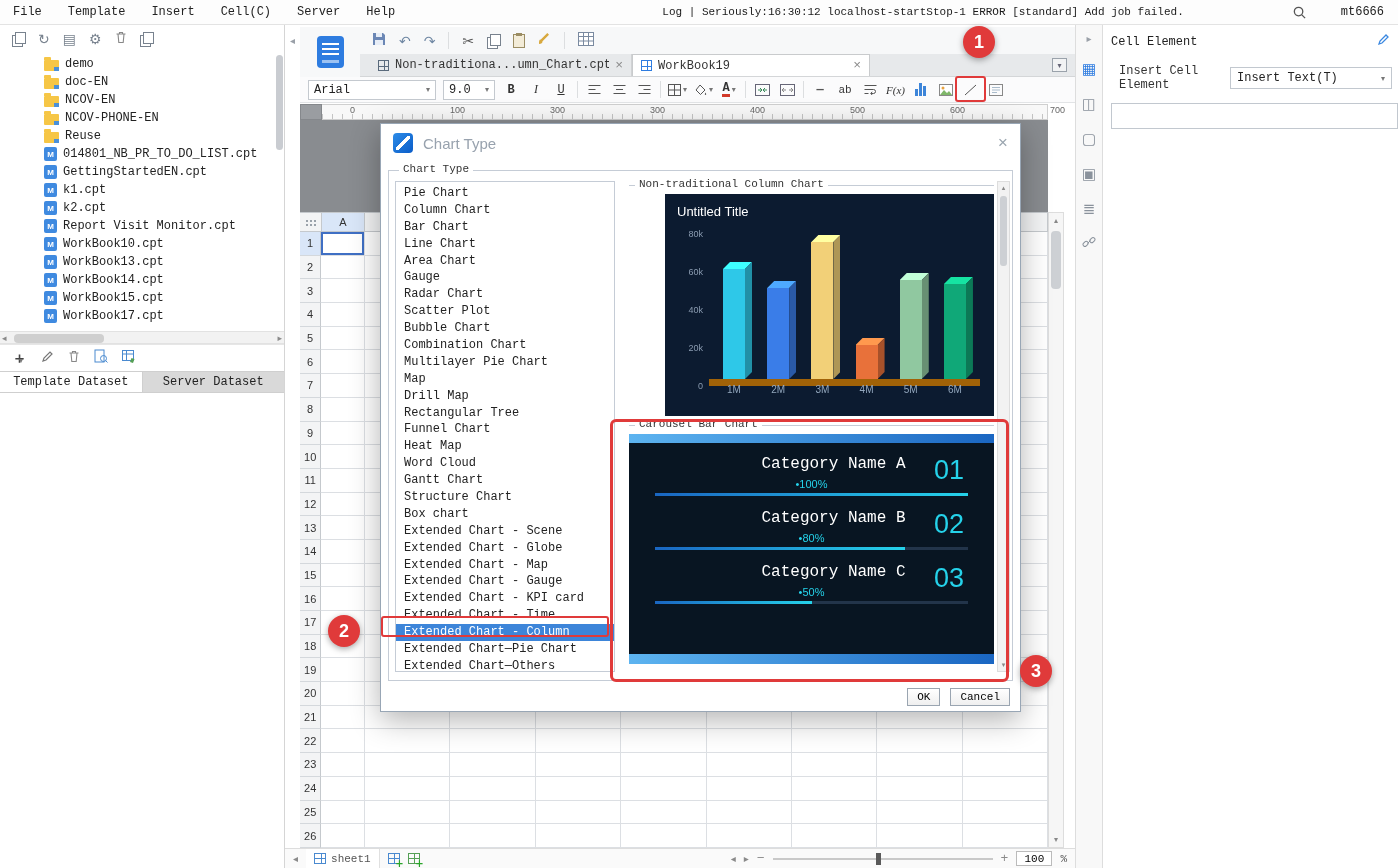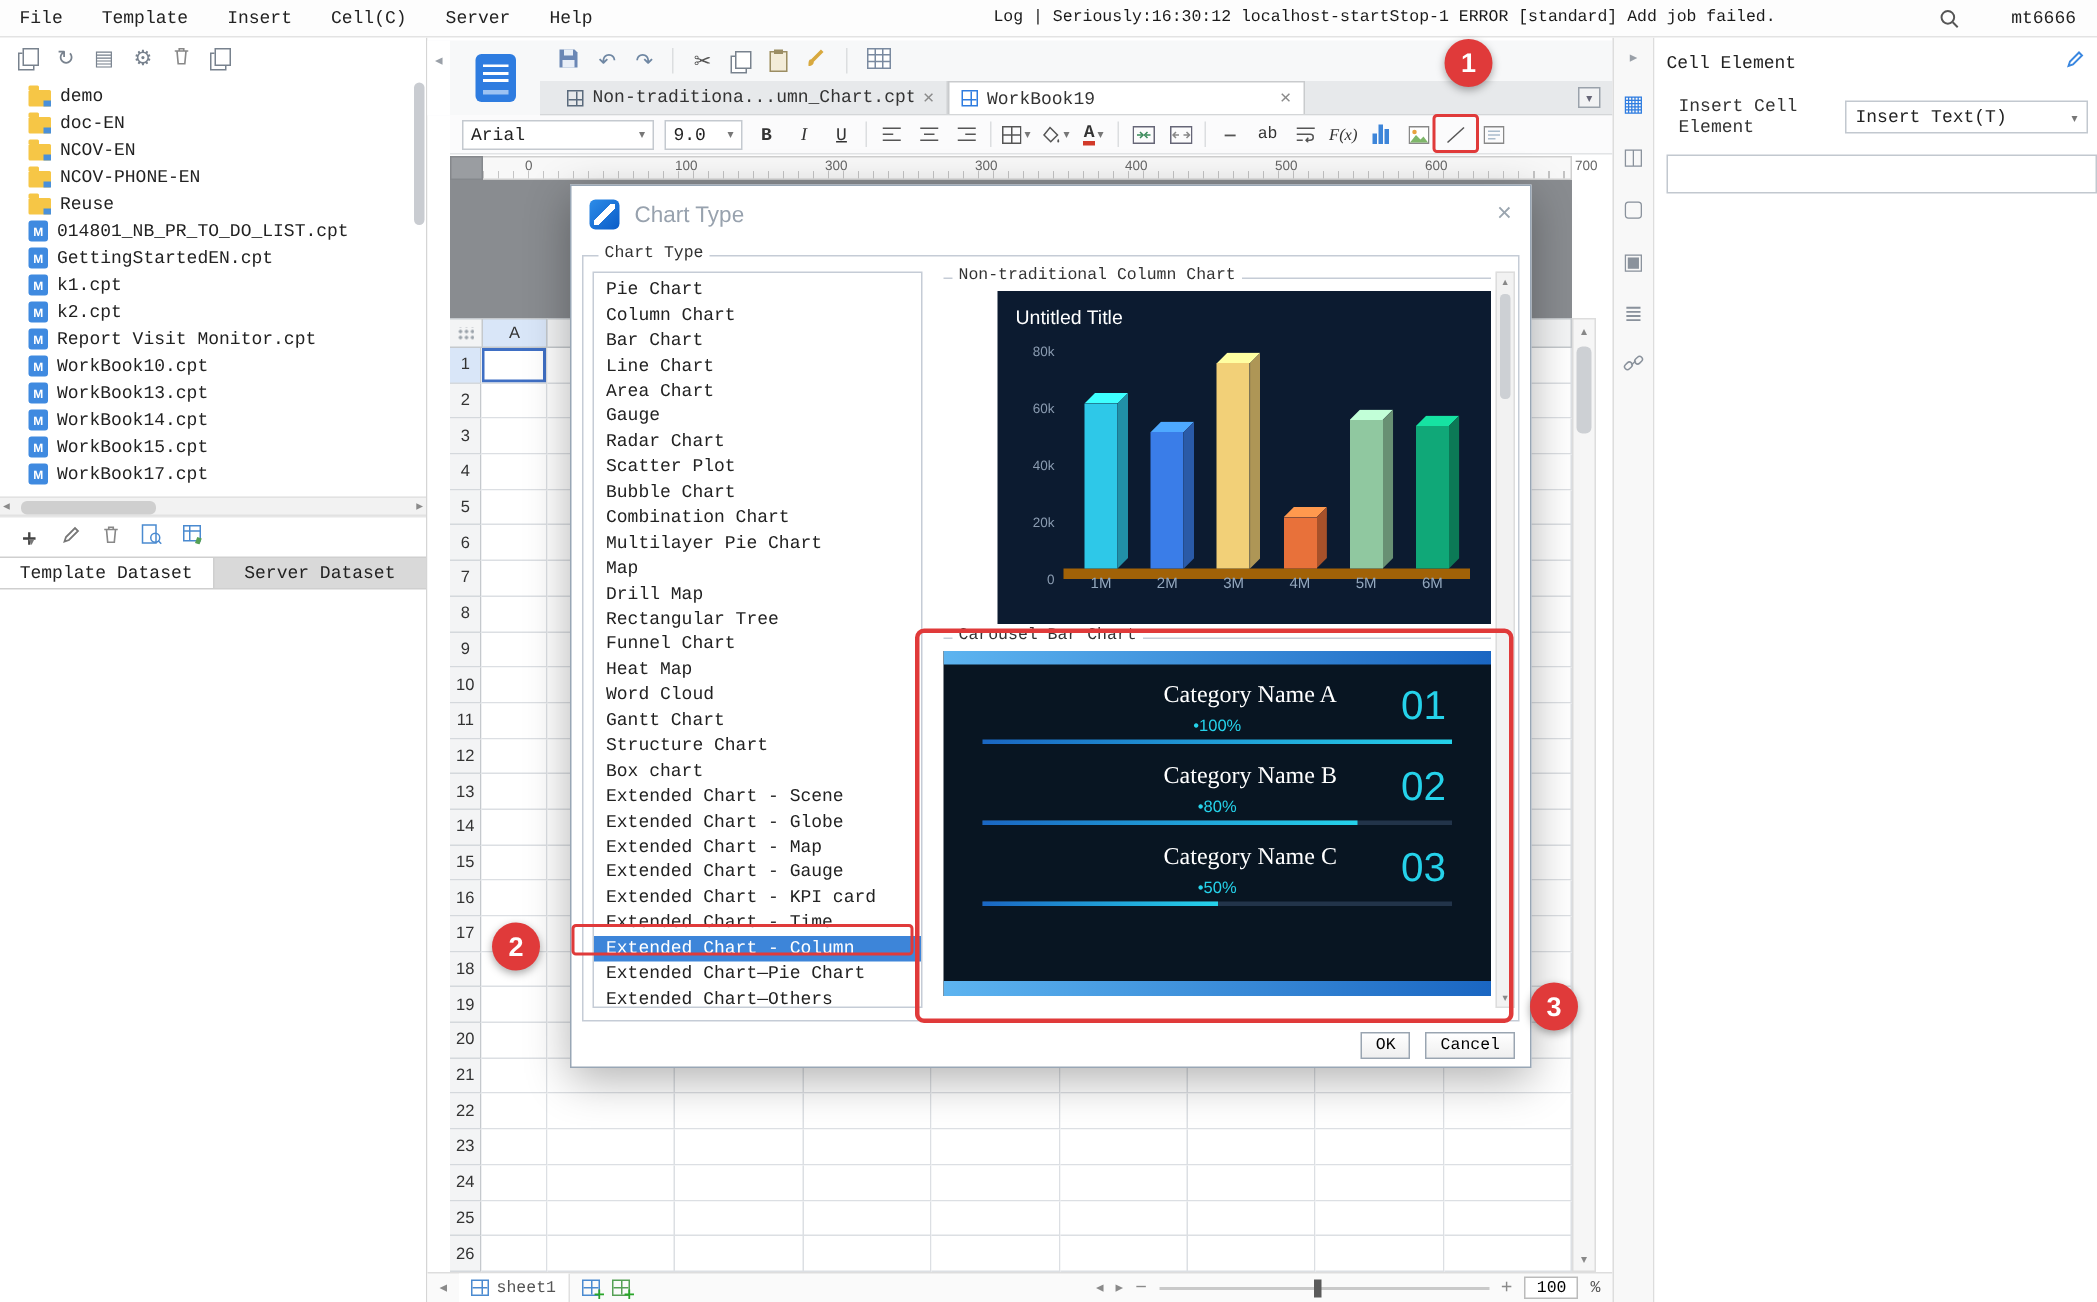--- a/index.html
+++ b/index.html
@@ -16,21 +16,21 @@
 .search-btn{margin-right:34px;display:flex;align-items:center;}
 .user-badge{font-size:12px;}
 
 
 .left-panel{position:absolute;top:25px;left:0;width:285px;height:843px;background:#fff;border-right:1px solid #d5d5d5;}
 .lp-toolbar{height:28px;display:flex;align-items:center;gap:13px;padding:0 12px;color:#777;}
 .lp-toolbar .g{font-size:14px;color:#78828e;}
 .i-copy{width:13px;height:14px;position:relative;display:inline-block;}
 .i-copy::before,.i-copy::after{content:"";position:absolute;width:9px;height:10px;border:1px solid #78828e;background:#fff;}
 .i-copy::before{left:0;top:3px}.i-copy::after{left:3px;top:0}
-.tree{height:278px;overflow:hidden;position:relative;padding-top:2px;}
+.tree{height:278px;overflow:hidden;position:relative;padding-top:2px;margin-left:25px;}
 .tree-row{height:18px;display:flex;align-items:center;gap:6px;padding-left:19px;white-space:nowrap;}
 .tree-label{font-size:12px;color:#222;}
 .icon-folder{width:15px;height:11px;background:#f6c646;border-radius:1px;position:relative;flex:0 0 auto;margin-top:2px;}
 .icon-folder::before{content:"";position:absolute;top:-3px;left:0;width:7px;height:3px;background:#f6c646;border-radius:1px 1px 0 0;}
 .icon-folder::after{content:"";position:absolute;bottom:0;right:0;width:5px;height:4px;background:#4a90d9;}
 .icon-cpt{width:13px;height:14px;background:#3f8ae0;border-radius:2px;color:#fff;font-size:8px;font-weight:bold;display:flex;align-items:center;justify-content:center;flex:0 0 auto;font-family:"Liberation Sans",sans-serif;}
 .icon-cpt::after{content:"M";}
 .tree-vscroll{position:absolute;right:1px;top:30px;width:7px;height:276px;}
 .tree-vscroll .thumb{position:absolute;top:0;left:0;width:7px;height:95px;background:#c9ccd1;border-radius:4px;}
 .tree-hscroll{height:13px;background:#f2f2f2;border-top:1px solid #e2e2e2;border-bottom:1px solid #e2e2e2;display:flex;align-items:center;color:#8a8a8a;font-size:9px;position:relative;}
@@ -173,21 +173,21 @@
 .barwrap{position:relative;display:flex;align-items:flex-end;}
 .bar3d{position:relative;width:22px;background:var(--c);}
 .bar3d .btop{position:absolute;left:0;top:-7px;width:calc(100% + 7px);height:7px;background:var(--c);filter:brightness(1.35);clip-path:polygon(0 100%,calc(100% - 7px) 100%,100% 0,7px 0);}
 .bar3d .bside{position:absolute;left:100%;top:-7px;width:7px;height:calc(100% + 7px);background:var(--c);filter:brightness(.72);clip-path:polygon(0 7px,100% 0,100% calc(100% - 7px),0 100%);}
 .xlab{position:absolute;top:100%;margin-top:5px;left:50%;transform:translateX(-50%);color:#93a7bd;font-size:10px;font-family:"Liberation Sans",sans-serif;}
 .chart2{height:230px;background:#081522;position:relative;margin-top:8px;overflow:hidden;}
 .c2-topbar{height:9px;background:linear-gradient(90deg,#5db4f0,#1a66c2);}
 .c2-botbar{position:absolute;bottom:0;left:0;right:0;height:10px;background:linear-gradient(90deg,#5db4f0,#1a66c2);}
 .c2-list{padding:12px 26px 0 26px;}
 .c2-item{margin-bottom:13px;position:relative;}
-.c2-name{color:#fff;font-size:16px;font-family:Liberation Serif, serif;margin-left:44px;}
+.c2-name{color:#fff;font-size:16px;font-family:Liberation Mono, monospace;margin-left:44px;}
 .c2-rank{position:absolute;right:4px;top:0;color:#25d2ea;font-size:27px;font-family:"Liberation Sans",sans-serif;margin-left:37px;}
 .c2-pct{color:#25d2ea;font-size:11px;margin:5px 0 3px;font-family:"Liberation Sans",sans-serif;}
 .c2-track{height:3px;background:#22344a;}
 .c2-fill{height:3px;background:linear-gradient(90deg,#1a66c2,#25d2ea);}
 .dlg-scroll{position:absolute;right:2px;top:10px;width:13px;bottom:8px;background:#f2f2f2;border:1px solid #ddd;font-size:7px;color:#888;}
 .dlg-scroll .sb{height:12px;display:flex;align-items:center;justify-content:center;}
 .dlg-scroll .sb.bottom{position:absolute;bottom:0;left:0;right:0;}
 .dlg-scroll .thumb{position:absolute;left:2px;top:14px;width:7px;height:70px;background:#cdd0d4;border-radius:3px;}
 .dlg-footer{position:absolute;right:10px;bottom:5px;display:flex;gap:10px;}
 .btn{border:1px solid #9aa5b1;background:linear-gradient(#ffffff,#efefef);font-size:11px;padding:2px 9px;font-family:"Liberation Mono",monospace;}

